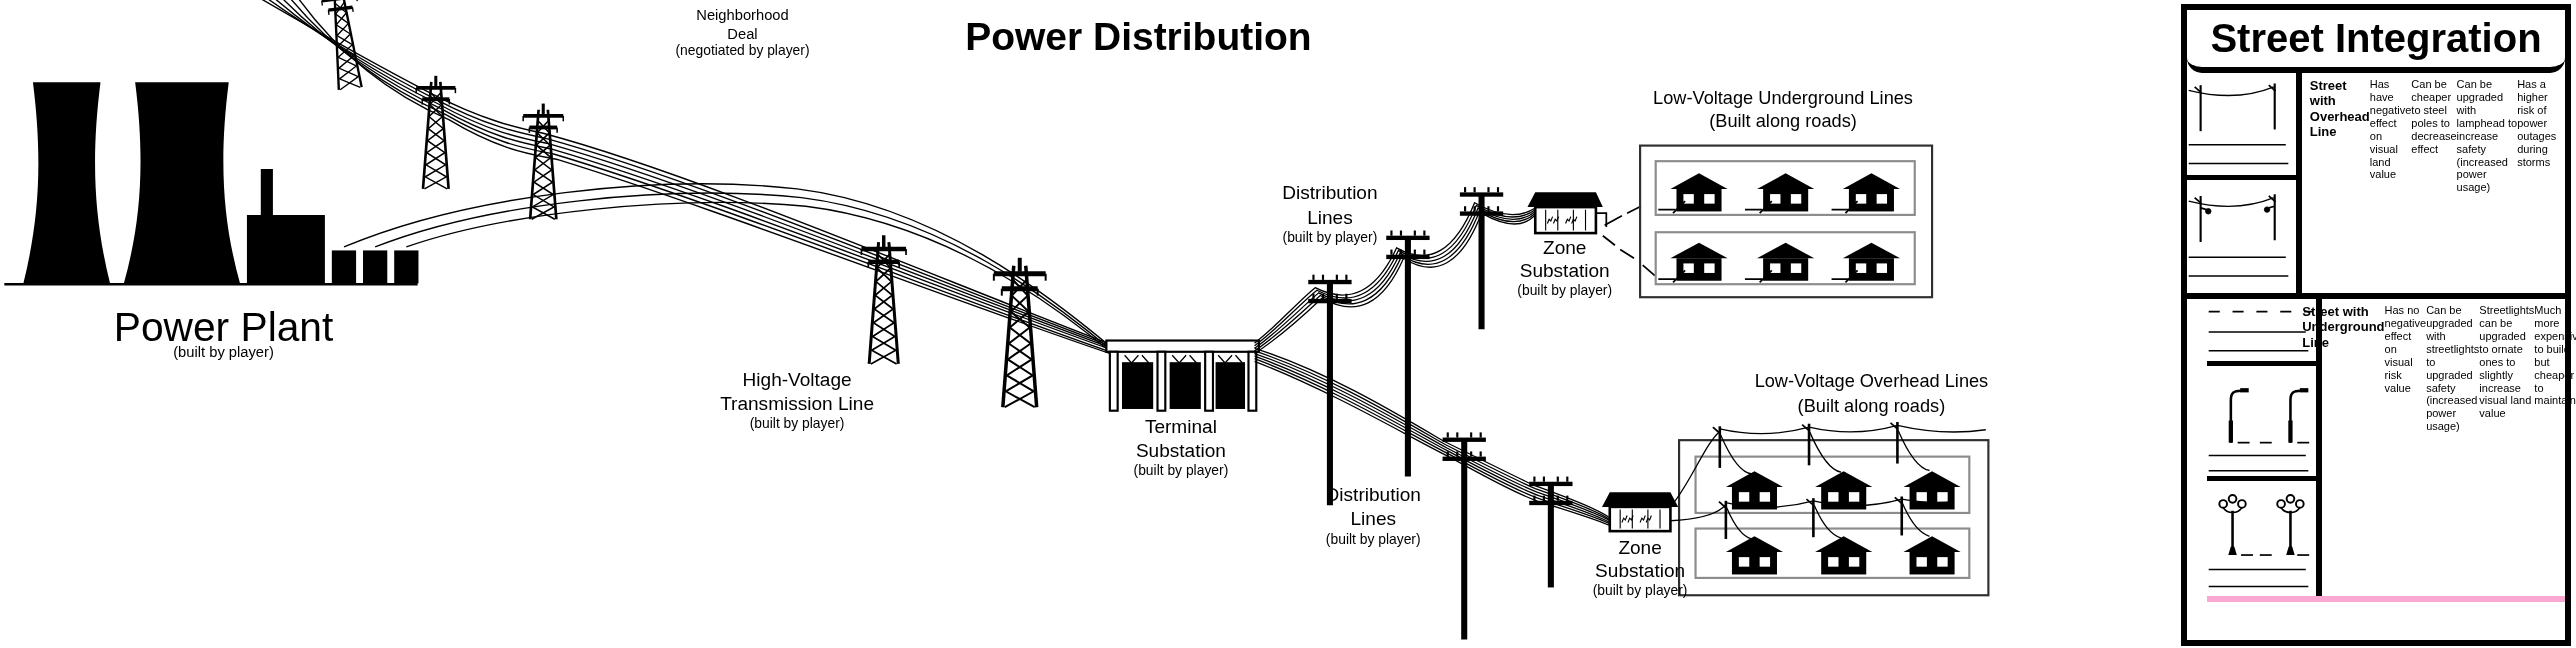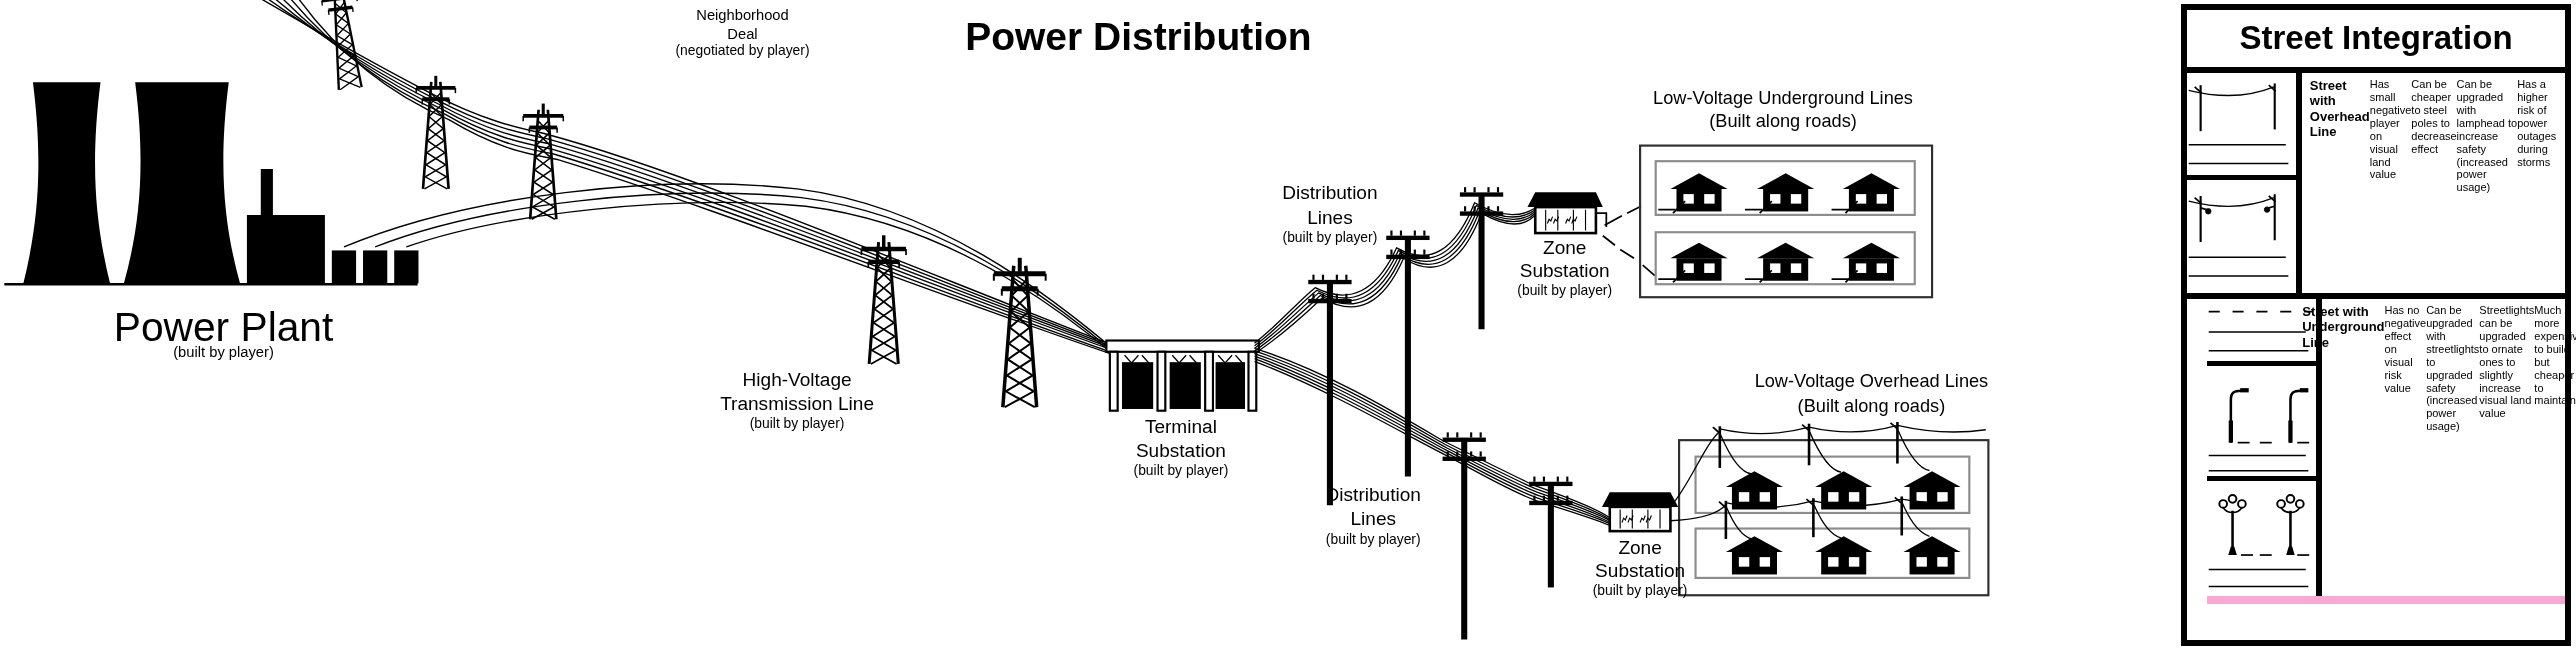--- a/index.html
+++ b/index.html
@@ -8,24 +8,24 @@
   .stage{position:absolute;left:0;top:0;width:2576px;height:649px;background:#fff;}
   .main-svg{position:absolute;left:0;top:0;}
   svg text{fill:#000;}
 
   
   .panel{position:absolute;left:2181px;top:3.5px;width:390px;height:642px;
          border:6px solid #000;box-sizing:border-box;background:#fff;
          display:flex;flex-direction:column;}
   .panel-title{height:57px;border-bottom:6px solid #000;display:flex;
                align-items:center;justify-content:center;
-               font-size:33px;font-weight:bold;}
+               font-size:40px;font-weight:bold;border-radius:15px;}
   .section{display:flex;min-height:0;}
   .sec-a{height:220px;border-bottom:6px solid #000;}
-  .sec-b{height:297px;border-bottom:8px solid #f9a8d4;margin-left:20px;}
+  .sec-b{height:297px;border-bottom:6px solid #f9a8d4;margin-left:20px;}
   .ill-col{width:115px;border-right:6px solid #000;display:flex;
            flex-direction:column;box-sizing:border-box;}
   .ill-row{display:flex;align-items:center;justify-content:flex-start;overflow:hidden;}
   .row-oh1{height:102px;border-bottom:5.2px solid #000;}
   .row-oh2{flex:1;}
   .row-ug1{height:62px;border-bottom:5.2px solid #000;}
   .row-ug2{height:110px;border-bottom:5.2px solid #000;}
   .row-ug3{flex:1;}
   .txt-col{flex:1;padding:5.2px 8.7px 5.2px 7.8px;display:flex;
            justify-content:center;min-width:0;}
@@ -333,21 +333,21 @@
           <path d="M103,24 l-7,2" stroke-width="2"></path>
               <circle cx="94" cy="28" r="3.2" fill="#000"></circle>
           <path d="M2,18 Q58,32 102,14" fill="none" stroke-width="1.5"></path>
           <line x1="2" y1="84" x2="116" y2="84" stroke-width="1.8"></line>
           <line x1="2" y1="106" x2="119" y2="106" stroke-width="1.8"></line>
         </svg>
       </div>
     </div>
     <div class="txt-col">
       <div class="txt-heading">Street with Overhead Line</div>
-      <p class="txt-p">Has small negative player on visual land value</p>
+      <p class="txt-p">Has have negative effect on visual land value</p>
       <p class="txt-p">Can be cheaper to steel poles to decrease effect</p>
       <p class="txt-p">Can be upgraded with lamphead to increase safety (increased power usage)</p>
       <p class="txt-p">Has a higher risk of power outages during storms</p>
     </div>
   </div>
 
   <div class="section sec-b">
     <div class="ill-col">
       <div class="ill-row row-ug1">
         <svg width="111" height="57" viewBox="0 0 128 66" stroke="#000">

